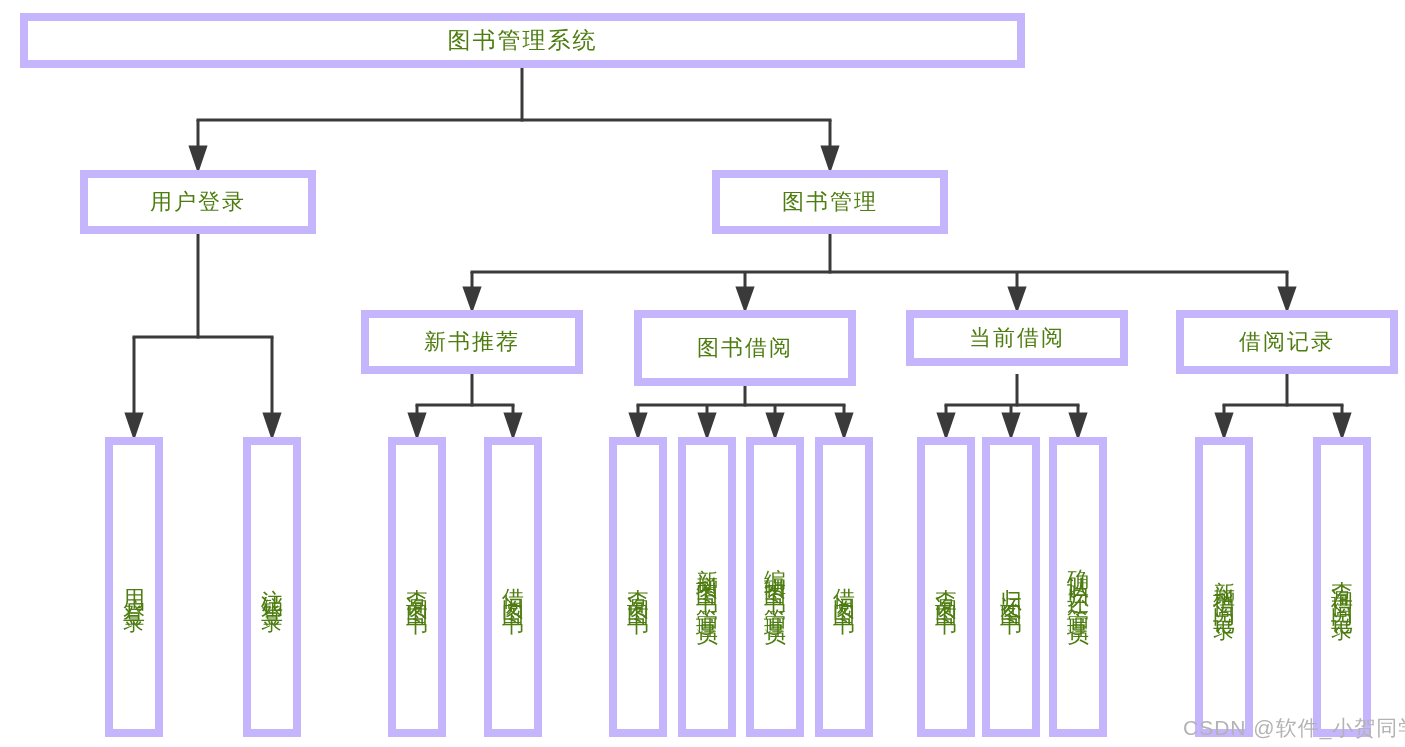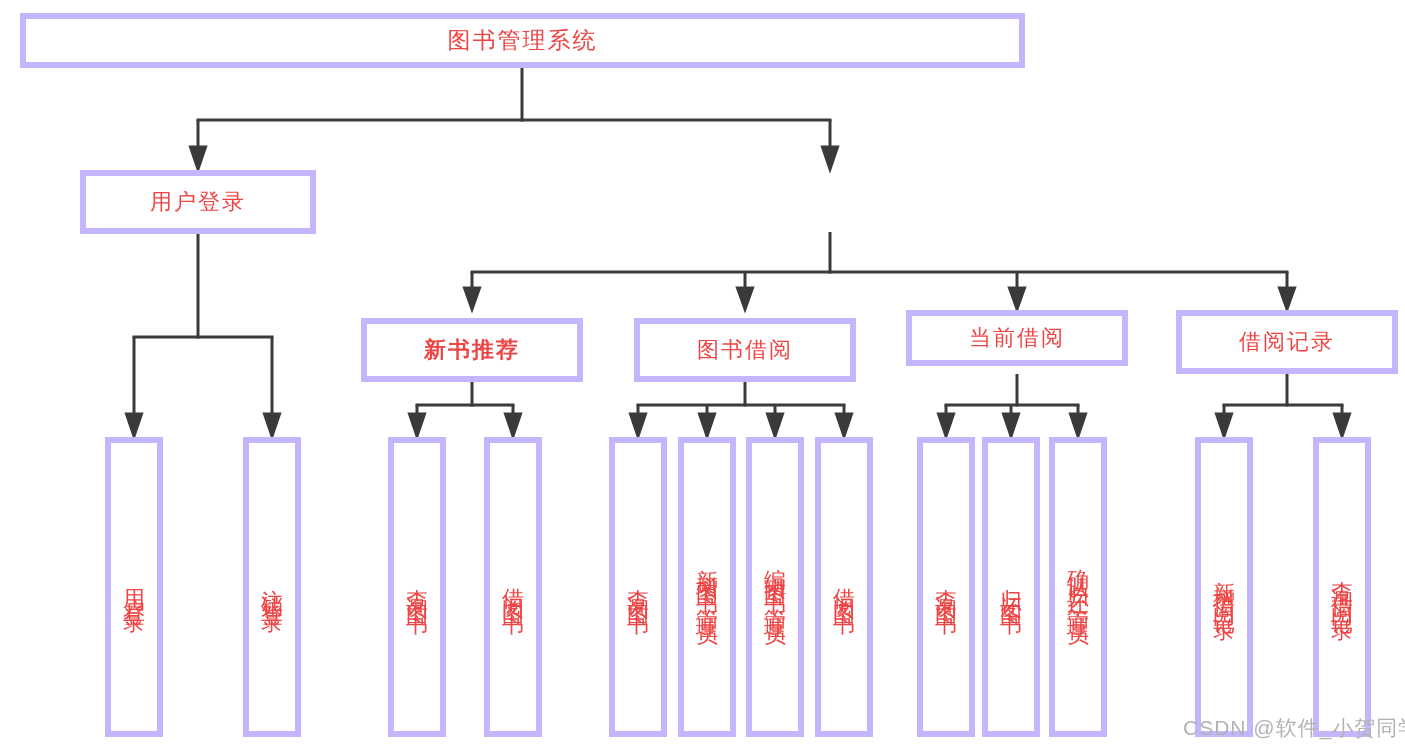--- a/index.html
+++ b/index.html
@@ -13,45 +13,45 @@
   }
   .connectors {
     position: absolute;
     left: 0; top: 0;
     width: 1405px; height: 747px;
     z-index: 1;
   }
   .box {
     position: absolute;
     box-sizing: border-box;
-    border: 6px solid #c4b5fd;
+    border: 8px solid #c4b5fd;
     background: #ffffff;
-    color: #ef4444;
+    color: #4d7c0f;
     display: flex;
     align-items: center;
     justify-content: center;
     z-index: 2;
   }
   .hbox { font-size: 22px; letter-spacing: 2px; }
   .root-box { font-size: 23px; }
   .vbox {
     writing-mode: vertical-rl;
     text-orientation: mixed;
     font-size: 22px;
     letter-spacing: 8px;
     line-height: 1;
   }
   
   .n-root   { left: 20px;  top: 13px;  width: 1005px; height: 55px; }
   
   .n-user-login { left: 80px;  top: 170px; width: 236px; height: 64px; }
   .n-book-mgmt  { left: 712px; top: 170px; width: 236px; height: 64px; }
   
-  .n-new-book-rec   { left: 361px;  top: 318px; width: 222px; height: 64px; font-weight: bold; }
-  .n-book-borrow    { left: 634px;  top: 318px; width: 222px; height: 64px; }
+  .n-new-book-rec   { left: 361px;  top: 310px; width: 222px; height: 64px; }
+  .n-book-borrow    { left: 634px;  top: 310px; width: 222px; height: 76px; }
   .n-current-borrow { left: 906px;  top: 310px; width: 222px; height: 56px; }
   .n-borrow-records { left: 1176px; top: 310px; width: 222px; height: 64px; }
   
   .leaf { top: 437px; width: 58px; height: 300px; }
   .n-v-user-login      { left: 105px; }
   .n-v-logout          { left: 243px; }
   .n-query-books-1     { left: 388px; }
   .n-borrow-books-1    { left: 484px; }
   .n-query-books-2     { left: 609px; }
   .n-add-books         { left: 678px; }
@@ -152,20 +152,21 @@
         <polygon points="1216.5,414 1231.5,414 1224,436"></polygon>
         <line x1="1342" y1="405" x2="1342" y2="416"></line>
         <polygon points="1334.5,414 1349.5,414 1342,436"></polygon>
       </g>
     </g>
   </svg>
 
   <div class="box hbox root-box n-root">图书管理系统</div>
 
   <div class="box hbox n-user-login">用户登录</div>
+  <div class="box hbox n-book-mgmt">图书管理</div>
 
   <div class="box hbox n-new-book-rec">新书推荐</div>
   <div class="box hbox n-book-borrow">图书借阅</div>
   <div class="box hbox n-current-borrow">当前借阅</div>
   <div class="box hbox n-borrow-records">借阅记录</div>
 
   <div class="box vbox leaf n-v-user-login">用户登录</div>
   <div class="box vbox leaf n-v-logout">注销登录</div>
 
   <div class="box vbox leaf n-query-books-1">查询图书</div>

